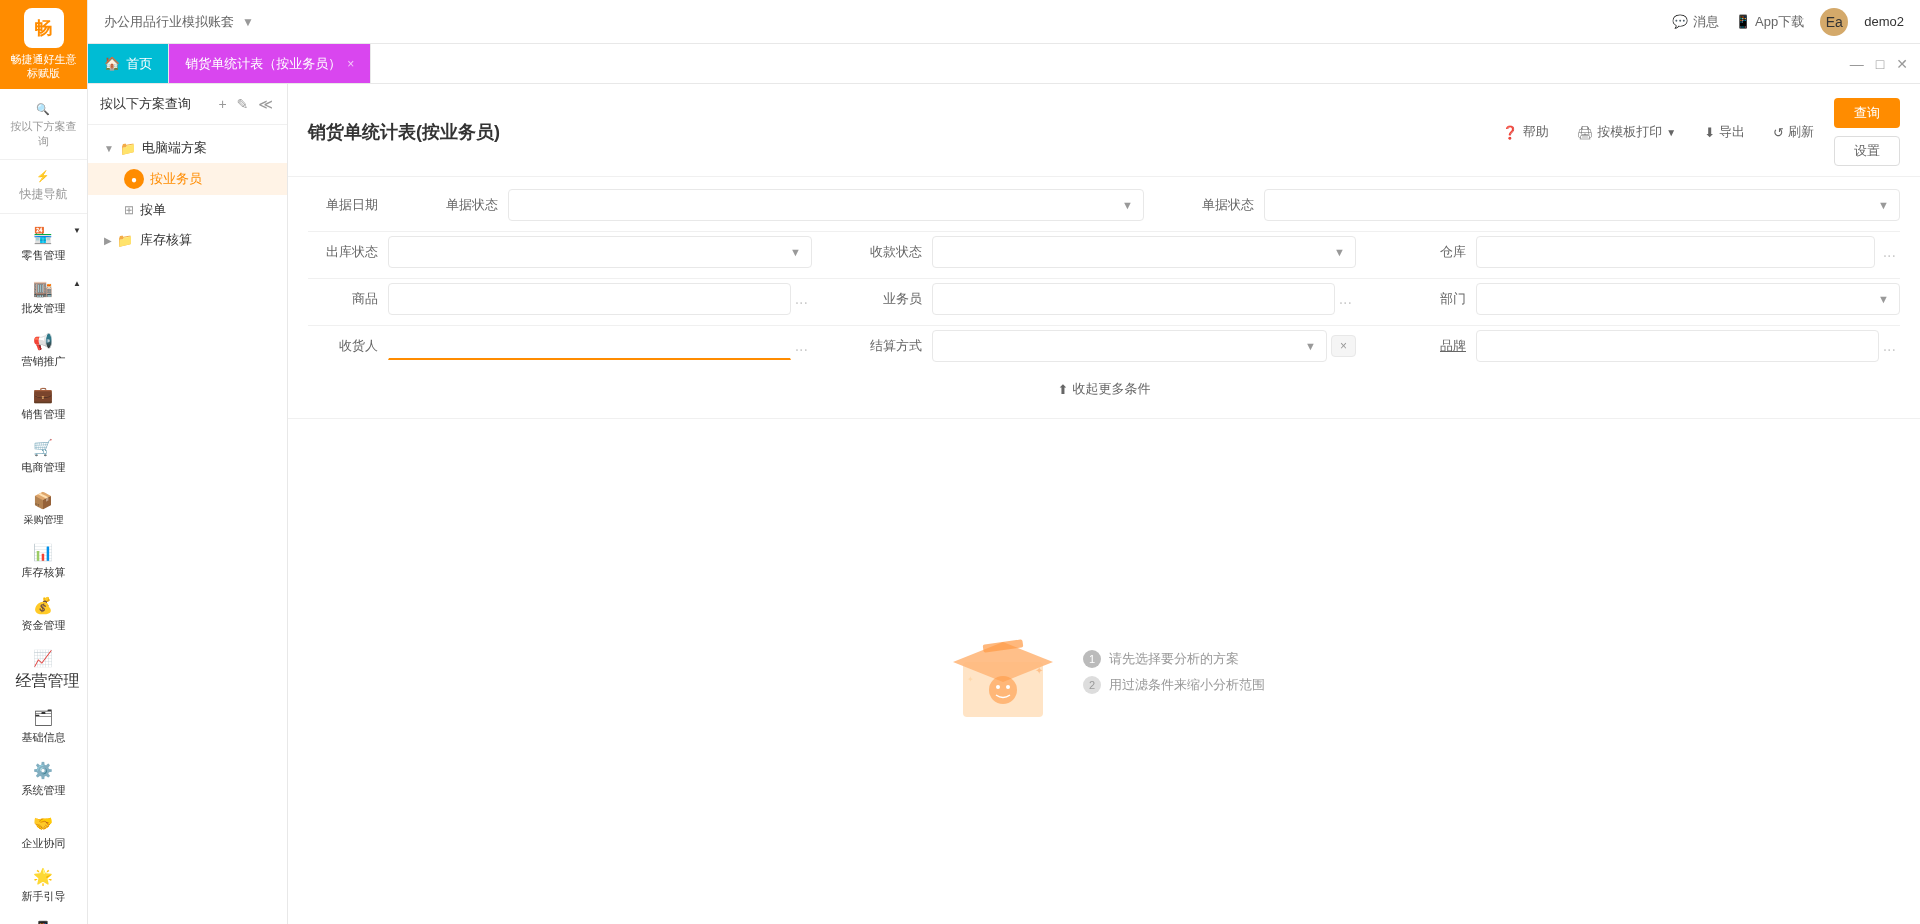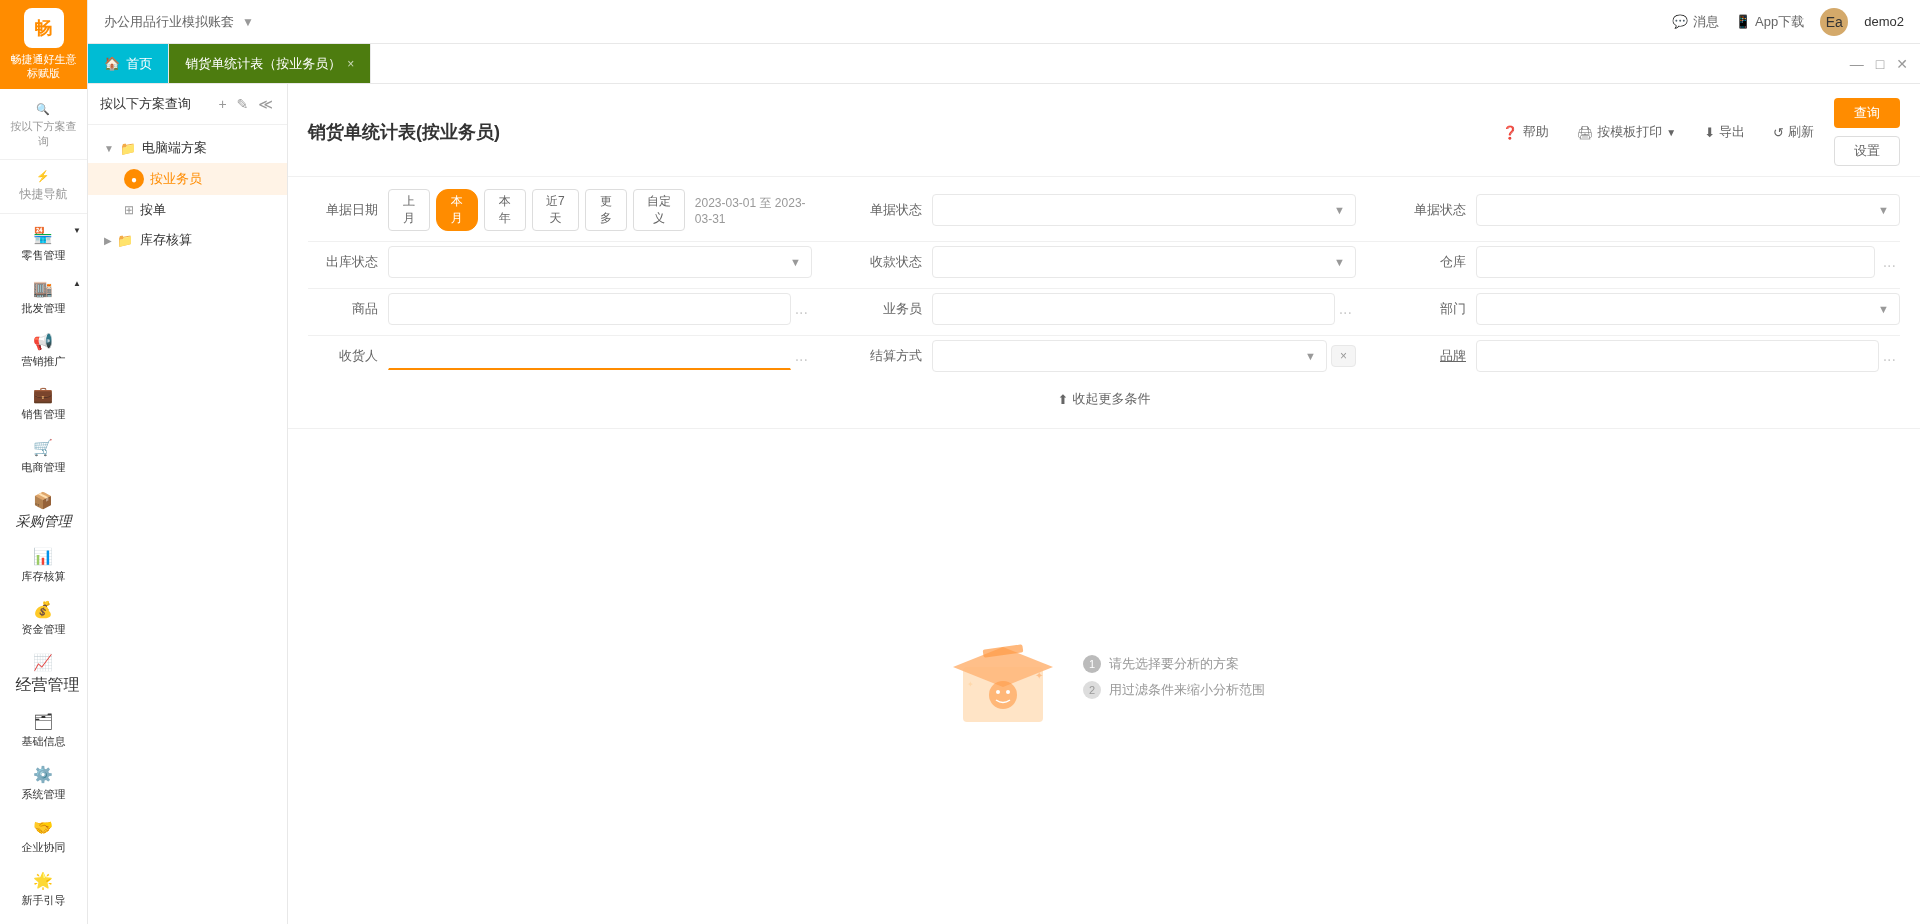--- a/index.html
+++ b/index.html
@@ -30,21 +30,21 @@
     .breadcrumb-text { color: #666; font-size: 13px; cursor: pointer; }
     .breadcrumb-arrow { color: #999; font-size: 12px; }
     .top-header-right { display: flex; align-items: center; gap: 16px; }
     .header-action { display: flex; align-items: center; gap: 4px; color: #666; cursor: pointer; font-size: 13px; }
     .user-avatar { width: 28px; height: 28px; border-radius: 50%; background: #d4a96a; display: flex; align-items: center; justify-content: center; overflow: hidden; cursor: pointer; }
     .user-name { color: #333; cursor: pointer; font-size: 13px; }
 
     
     .tab-bar { background: #fff; height: 40px; display: flex; align-items: stretch; border-bottom: 1px solid #e8e8e8; flex-shrink: 0; }
     .tab-item { display: flex; align-items: center; padding: 0 16px; cursor: pointer; font-size: 13px; color: #666; border-right: 1px solid #e8e8e8; gap: 6px; position: relative; white-space: nowrap; }
-    .tab-item.active { color: #fff; background: #4d7c0f; }
+    .tab-item.active { color: #fff; background: #d946ef; }
     .tab-home { background: #00bcd4; color: #fff; }
     .tab-close { font-size: 12px; cursor: pointer; opacity: 0.7; }
     .tab-bar-actions { margin-left: auto; display: flex; align-items: center; padding: 0 8px; gap: 4px; }
     .tab-bar-btn { background: none; border: none; cursor: pointer; color: #999; font-size: 14px; padding: 4px; }
 
     
     .content-area { flex: 1; display: flex; overflow: hidden; background: #f0f2f5; }
 
     
     .left-panel { width: 200px; background: #fff; border-right: 1px solid #e8e8e8; display: flex; flex-direction: column; overflow: hidden; flex-shrink: 0; }
@@ -142,21 +142,21 @@
     <button class="sidebar-menu-item">
       <span class="menu-icon">💼</span>
       <span style="font-size:11px;">销售管理</span>
     </button>
     <button class="sidebar-menu-item">
       <span class="menu-icon">🛒</span>
       <span style="font-size:11px;">电商管理</span>
     </button>
     <button class="sidebar-menu-item">
       <span class="menu-icon">📦</span>
-      <span style="font-size:14px;font-style:italic;">采购管理</span>
+      <span style="font-size:10px;">采购管理</span>
     </button>
     <button class="sidebar-menu-item">
       <span class="menu-icon">📊</span>
       <span style="font-size:11px;font-family:Liberation Mono, monospace;">库存核算</span>
     </button>
     <button class="sidebar-menu-item">
       <span class="menu-icon">💰</span>
       <span style="font-size:11px;">资金管理</span>
     </button>
     <button class="sidebar-menu-item">
@@ -291,31 +291,20 @@
             <button class="btn-primary">查询</button>
             <button class="btn-settings">设置</button>
           </div>
         </div>
       </div>
 
       <div class="filter-area">
 
         <div class="filter-row">
           <span class="filter-label">单据日期</span>
-          <div class="filter-control">
-            <div class="filter-date-group">
-              <button class="date-btn">上月</button>
-              <button class="date-btn active">本月</button>
-              <button class="date-btn">本年</button>
-              <button class="date-btn">近7天</button>
-              <button class="date-btn">更多</button>
-              <button class="date-btn">自定义</button>
-              <span class="date-range-text">2023-03-01 至 2023-03-31</span>
-            </div>
-          </div>
           <span class="filter-label" style="margin-left:40px;">单据状态</span>
           <div style="flex:1;">
             <div class="select-control">
               <span></span>
               <span class="select-arrow">▼</span>
             </div>
           </div>
           <span class="filter-label" style="margin-left:40px;">单据状态</span>
           <div style="flex:1;">
             <div class="select-control">

